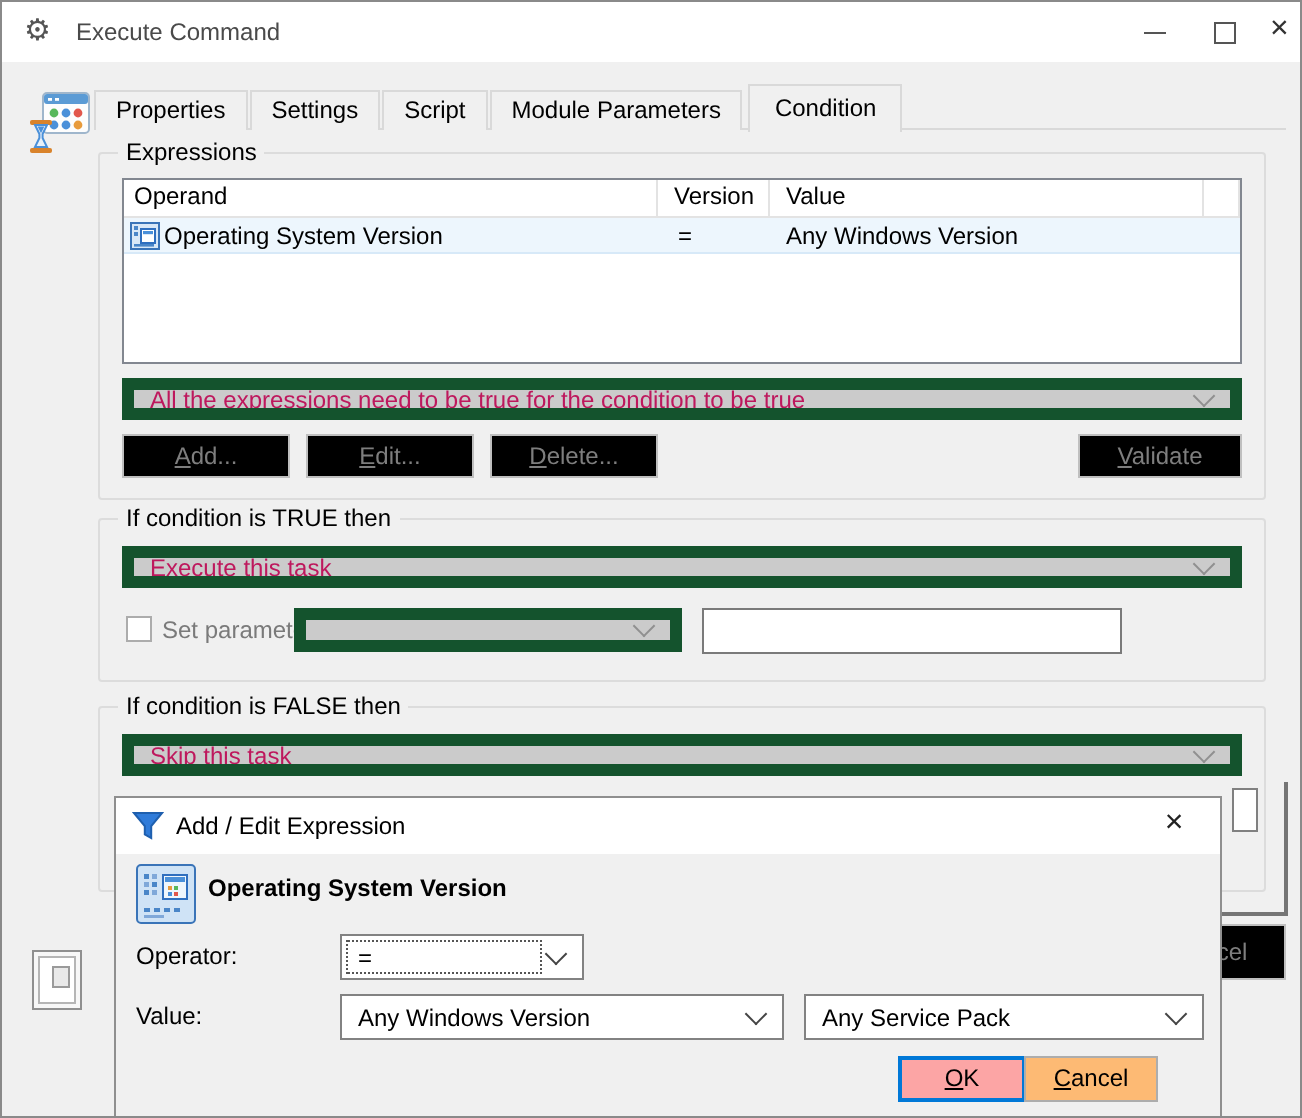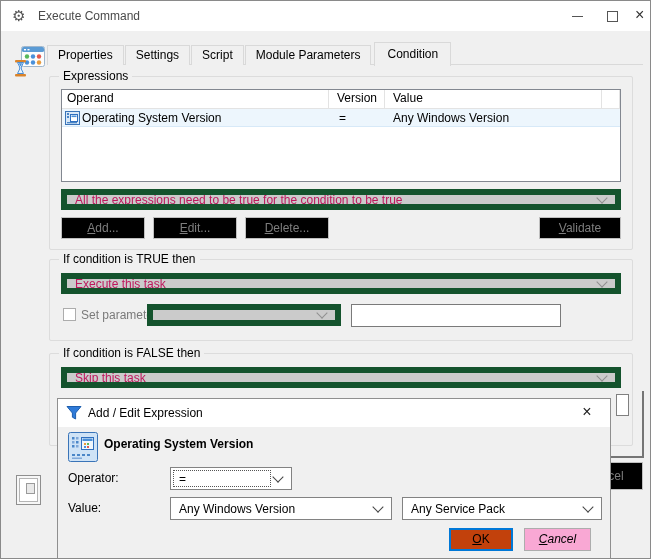--- a/index.html
+++ b/index.html
@@ -65,22 +65,22 @@
   
   .dlg{position:absolute;left:56px;top:397px;width:554px;height:162px;background:#F0F0F0;
        border:1px solid #8F8F8F;box-sizing:border-box;z-index:10;}
   .dlg-title{position:absolute;left:0;top:0;right:0;height:28px;background:#fff;}
   .dlg-title .dtext{position:absolute;left:30px;top:7px;color:#000;white-space:nowrap;}
   .dlg-close{position:absolute;right:8px;top:0;width:30px;height:28px;text-align:center;
              font-size:16px;line-height:26px;color:#222;}
   .dlg-opname{position:absolute;left:46px;top:38px;font-weight:bold;white-space:nowrap;}
   .dlg-label{position:absolute;white-space:nowrap;}
   .focusrect{position:absolute;left:3px;top:3px;right:21px;bottom:3px;outline:1px dotted #555;}
-  .btn-ok{left:391px;top:129px;width:64px;height:23px;background:#c2410c;border:2px solid #0078D7;line-height:19px;}
-  .btn-cancel{left:466px;top:129px;width:67px;height:23px;background:#f9a8d4;border:1px solid #ADADAD;line-height:21px;font-style:italic;}
+  .btn-ok{left:391px;top:129px;width:64px;height:23px;background:#fca5a5;border:2px solid #0078D7;line-height:19px;}
+  .btn-cancel{left:454px;top:129px;width:67px;height:23px;background:#fdba74;border:1px solid #ADADAD;line-height:21px;}
   svg{display:block;}
 </style>
 </head>
 <body>
 
 <div class="screen">
 
   <div class="titlebar">
     <span class="gear">⚙</span>
     <span class="ttext">Execute Command</span>

